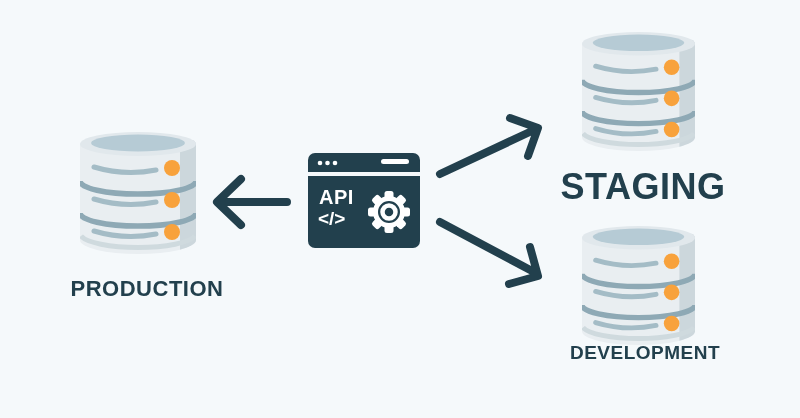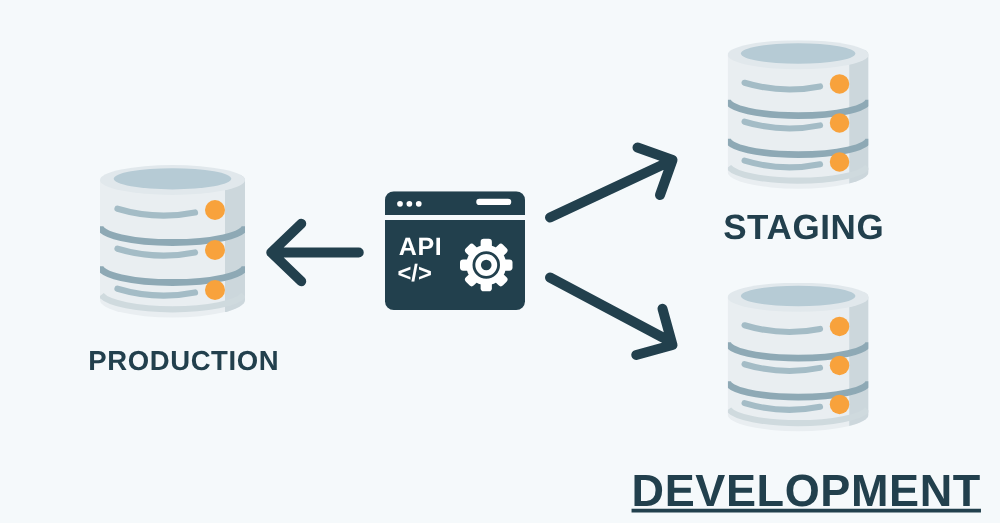--- a/index.html
+++ b/index.html
@@ -30,22 +30,22 @@
   .node-label{
     position:absolute;
     transform:translateX(-50%);
     color:var(--dark);
     font-weight:bold;
     letter-spacing:0.5px;
     white-space:nowrap;
     user-select:none;
   }
   .label-production{left:147px;top:276px;font-size:22px;}
-  .label-staging{left:643px;top:166px;font-size:28px;}
-  .label-development{left:645px;top:372px;font-size:36px;text-decoration:underline;}
+  .label-staging{left:643px;top:166px;font-size:36px;}
+  .label-development{left:645px;top:342px;font-size:19px;}
   .defs-holder{position:absolute;width:0;height:0;overflow:hidden;}
   svg{display:block;}
 </style>
 </head>
 <body>
 
 <div class="canvas">
 
   <svg class="defs-holder" aria-hidden="true">
     <defs>

